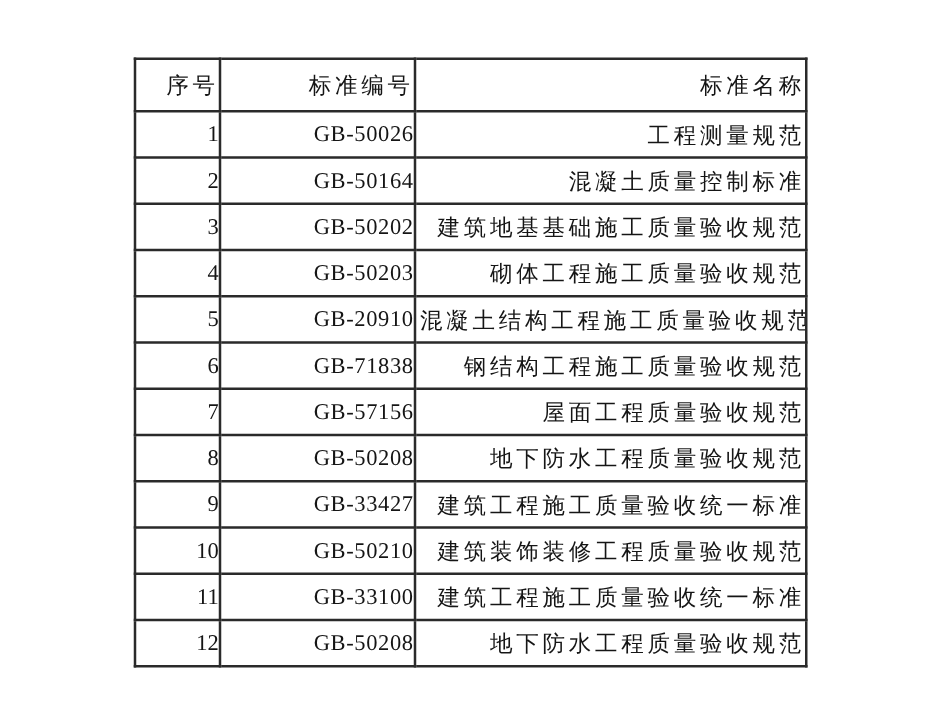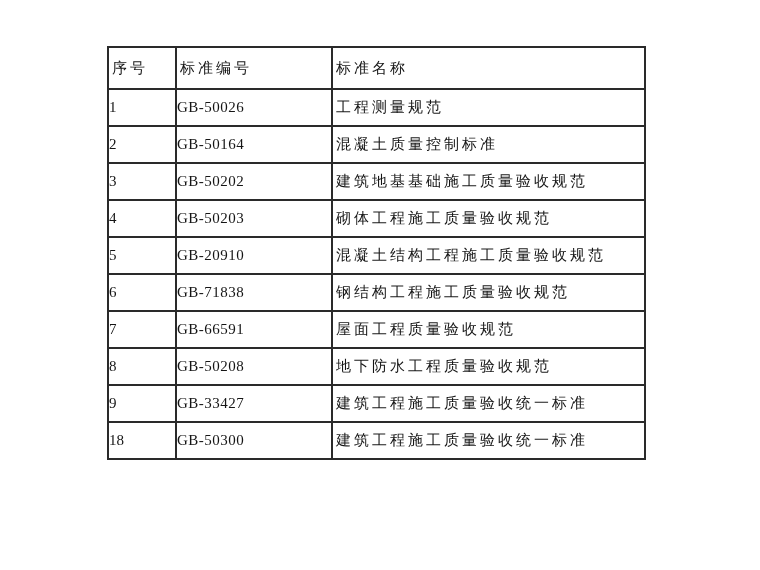--- a/index.html
+++ b/index.html
@@ -24,25 +24,25 @@
   }
   table.standards {
     border-collapse: collapse;
     table-layout: fixed;
     width: 537px;
     color: #151515;
   }
   table.standards th,
   table.standards td {
     border: 2px solid #2a2a2a;
-    text-align: left;
+    text-align: right;
     vertical-align: middle;
     padding: 0;
     font-weight: normal;
-    font-size: 15px;
+    font-size: 18px;
     overflow: hidden;
     white-space: nowrap;
     margin-top: 44px;
   }
   table.standards thead tr { height: 42px; }
   table.standards tbody tr { height: 37px; }
   col.c-no   { width: 68px; }
   col.c-code { width: 156px; }
   col.c-name { width: 313px; }
   .zh { letter-spacing: 3px; text-indent: 3px; }
@@ -93,34 +93,44 @@
             <td class="code">GB-20910</td>
             <td class="name zh">混凝土结构工程施工质量验收规范</td>
           </tr>
           <tr>
             <td class="no">6</td>
             <td class="code">GB-71838</td>
             <td class="name zh">钢结构工程施工质量验收规范</td>
           </tr>
           <tr>
             <td class="no">7</td>
-            <td class="code">GB-66591</td>
+            <td class="code">GB-57156</td>
             <td class="name zh">屋面工程质量验收规范</td>
           </tr>
           <tr>
             <td class="no">8</td>
             <td class="code">GB-50208</td>
             <td class="name zh">地下防水工程质量验收规范</td>
           </tr>
           <tr>
             <td class="no">9</td>
             <td class="code">GB-33427</td>
             <td class="name zh">建筑工程施工质量验收统一标准</td>
           </tr>
           <tr>
-            <td class="no">18</td>
-            <td class="code">GB-50300</td>
+            <td class="no">10</td>
+            <td class="code">GB-50210</td>
+            <td class="name zh">建筑装饰装修工程质量验收规范</td>
+          </tr>
+          <tr>
+            <td class="no">11</td>
+            <td class="code">GB-33100</td>
             <td class="name zh">建筑工程施工质量验收统一标准</td>
+          </tr>
+          <tr>
+            <td class="no">12</td>
+            <td class="code">GB-50208</td>
+            <td class="name zh">地下防水工程质量验收规范</td>
           </tr>
         </tbody>
     </table>
   </div>
 </div>
 
 </body></html>

